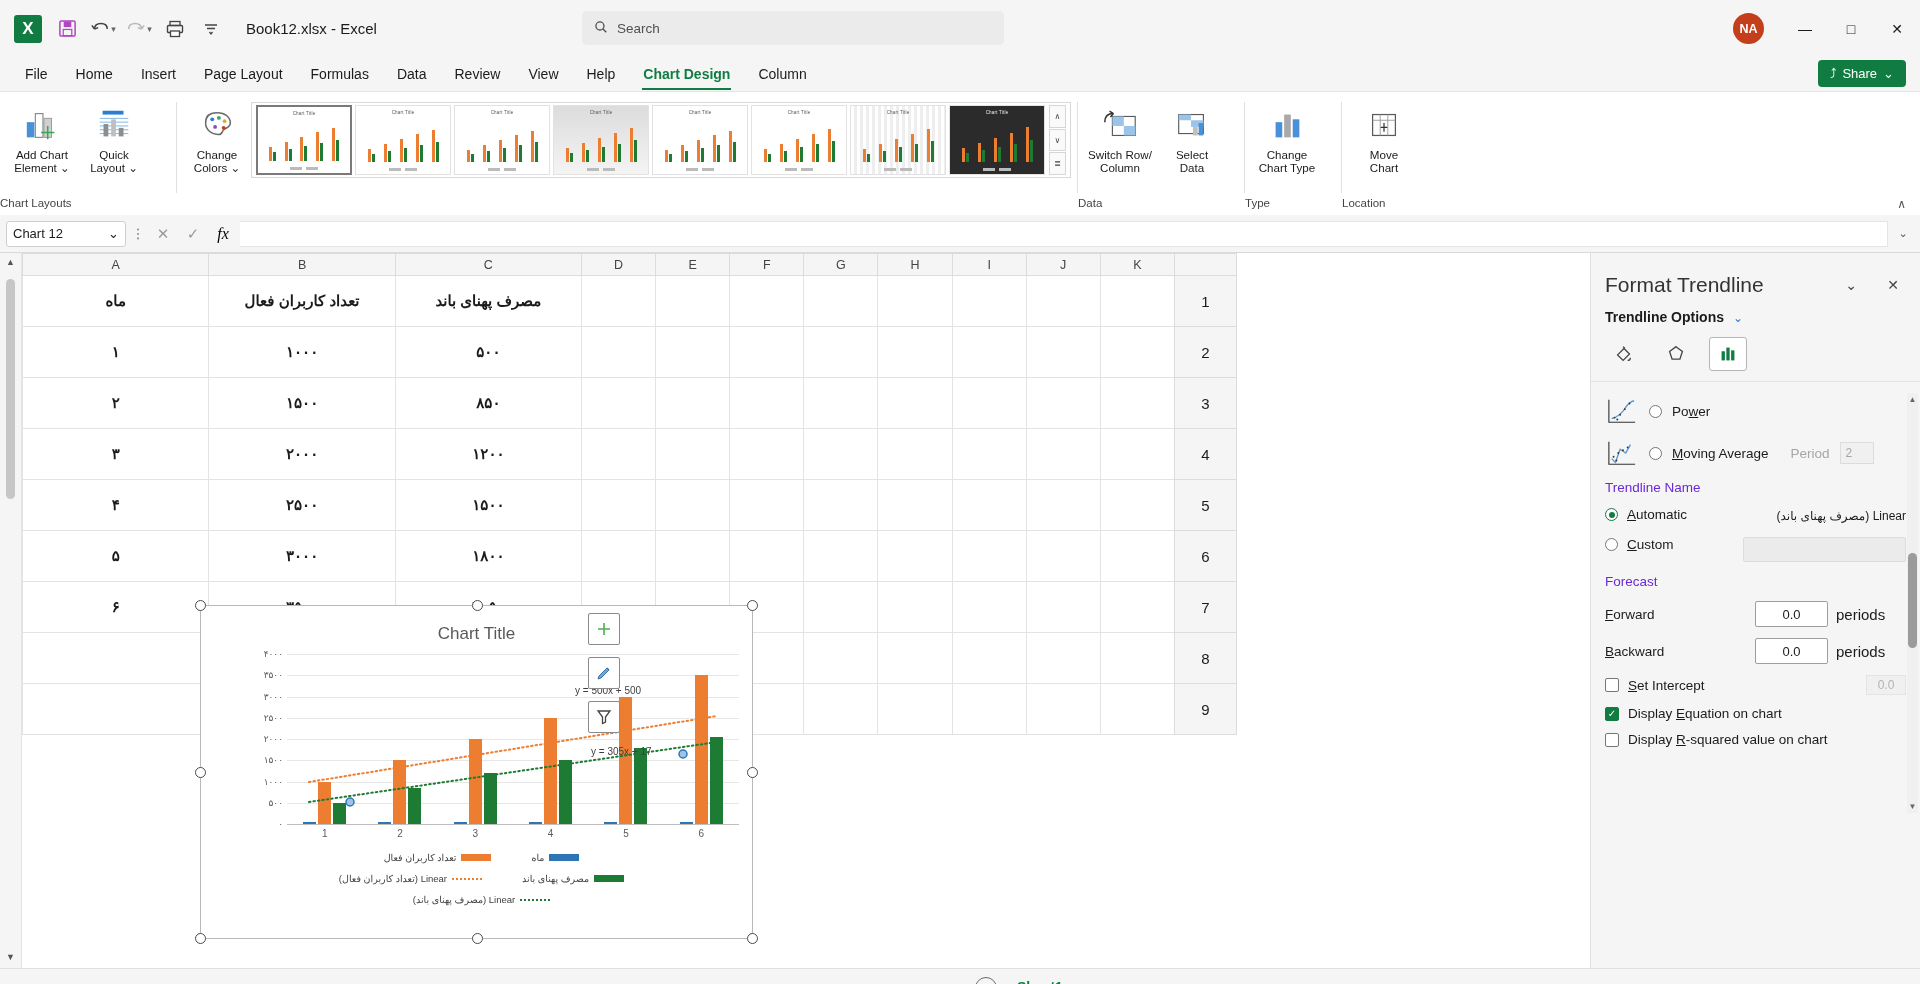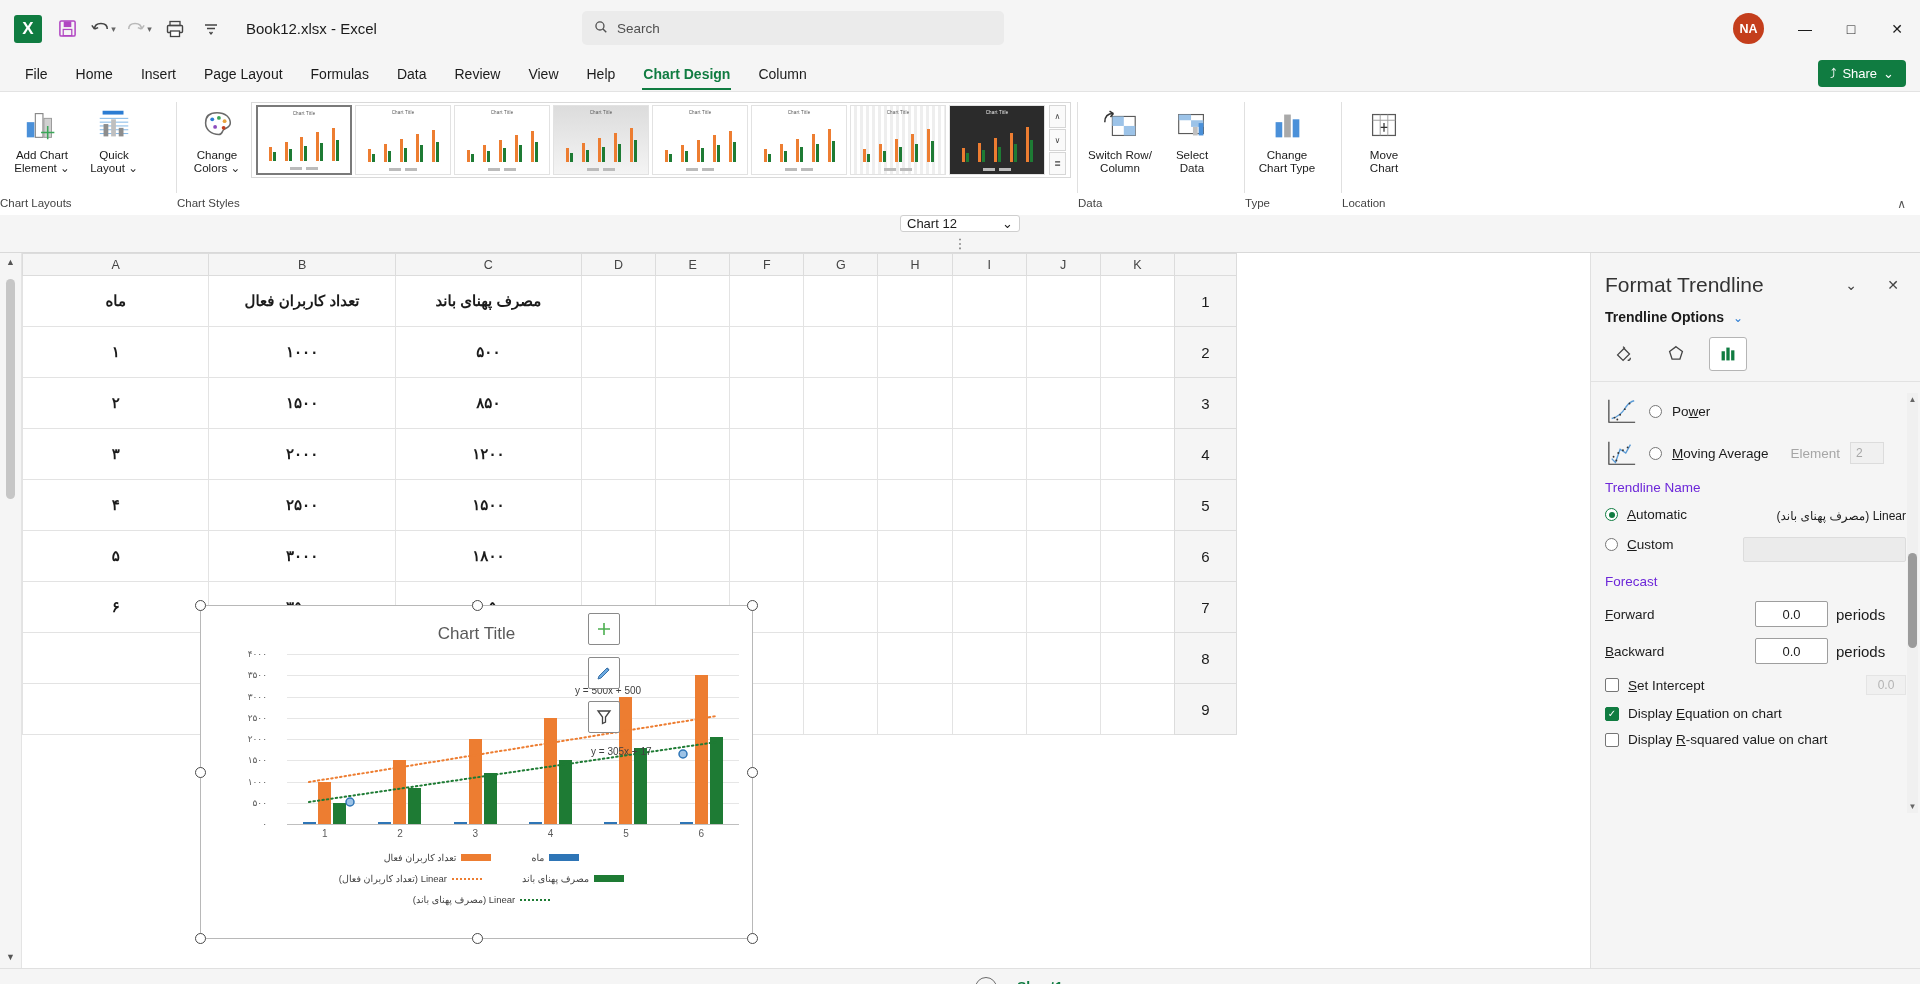--- a/index.html
+++ b/index.html
@@ -107,21 +107,21 @@
   .gscroll { width: 17px; height: 70px; display: flex; flex-direction: column; gap: 1px; margin-left: 1px; }
   .gscroll div {
     flex: 1; border: 1px solid #d6d6d6; background: #fafafa; font-size: 8px;
     display: flex; align-items: center; justify-content: center; color: #444;
   }
   .ribbon-collapse { position: absolute; right: 14px; bottom: 4px; font-size: 12px; color: #555; }
 
   
   .formulabar {
     height: 38px; background: #f5f5f5; display: flex; align-items: center;
-    padding: 0 6px; gap: 4px; border-bottom: 1px solid #d9d9d9; flex-direction: column;
+    padding: 0 6px; gap: 4px; border-bottom: 1px solid #d9d9d9;
   }
   .namebox {
     width: 120px; height: 26px; background: #fff; border: 1px solid #cfcfcf;
     border-radius: 3px; display: flex; align-items: center; justify-content: space-between;
     padding: 0 6px; font-size: 13px; color: #1b1b1b;
   }
   .fdots { width: 16px; text-align: center; color: #666; font-size: 13px; }
   .fico { width: 26px; text-align: center; color: #9a9a9a; font-size: 15px; }
   .fico.fx { color: #000000; font-style: italic; font-family: "Liberation Serif", serif; font-size: 16px; }
   .finput {
@@ -176,21 +176,21 @@
     border-radius: 2px; margin-bottom: 12px; display: flex;
     align-items: center; justify-content: center;
   }
 
   
   .plot { position: absolute; left: 38px; top: 48px; width: 500px; height: 170px; }
   .ylabels {
     position: absolute; left: 0; top: 0; width: 46px; height: 170px;
     font-size: 9px; color: #5a5a5a; direction: rtl;
   }
-  .ylabels span { position: absolute; right: 18px; transform: translateY(-50%); white-space: nowrap; }
+  .ylabels span { position: absolute; right: 2px; transform: translateY(-50%); white-space: nowrap; }
   .gridarea { position: absolute; left: 48px; top: 0; right: 0; height: 170px; }
   .gline { position: absolute; left: 0; right: 0; height: 1px; background: #e6e6e6; }
   .bars { position: absolute; left: 0; right: 0; bottom: 0; height: 170px; display: flex; }
   .bgroup { flex: 1; display: flex; align-items: flex-end; justify-content: center; gap: 2px; }
   .bar { width: 13px; }
   .bar.blue { background: #2e75b6; }
   .bar.orange { background: #ed7d31; }
   .bar.green { background: #1e7b34; }
   .xlabels {
     position: absolute; left: 48px; right: 0; top: 174px; display: flex;
@@ -677,21 +677,20 @@
                 <i></i>
               </div>
           </div>
           <div class="gscroll">
             <div>∧</div>
             <div>∨</div>
             <div>≣</div>
           </div>
         </div>
       </div>
-      <div class="rgroup-label">Chart Styles</div>
     </div>
     <div class="rgroup-sep"></div>
 
     <div class="rgroup" style="width:166px">
       <div class="rgroup-items">
         <div class="rbtn">
           <div class="rbtn-ico">
             <svg width="38" height="34" viewBox="0 0 40 34">
               <rect x="12" y="8" width="24" height="20" fill="none" stroke="#5a5a5a" stroke-width="1.2"></rect>
               <rect x="12" y="8" width="12" height="10" fill="#9cc3e8"></rect>
@@ -1127,21 +1126,21 @@
                 <path d="M7 22 L11 26 L16 12 L22 16 L27 7" fill="none" stroke="#5b9bd5" stroke-width="1.5"></path>
                 <circle cx="9" cy="20" r="1" fill="#333"></circle>
                 <circle cx="14" cy="16" r="1" fill="#333"></circle>
                 <circle cx="19" cy="13" r="1" fill="#333"></circle>
                 <circle cx="24" cy="10" r="1" fill="#333"></circle>
                 <circle cx="12" cy="24" r="1" fill="#333"></circle>
               </svg>
           </div>
           <div class="radio"></div>
           <div class="opt-label"><u>M</u>oving Average</div>
-          <div class="opt-label muted" style="margin-left:12px">Element</div>
+          <div class="opt-label muted" style="margin-left:12px">Period</div>
           <div class="mini-field">2</div>
         </div>
 
         <div class="sec-label">Trendline Name</div>
 
         <div class="name-row">
           <div class="lft">
             <div class="radio on"></div>
             <div class="opt-label"><u>A</u>utomatic</div>
           </div>

